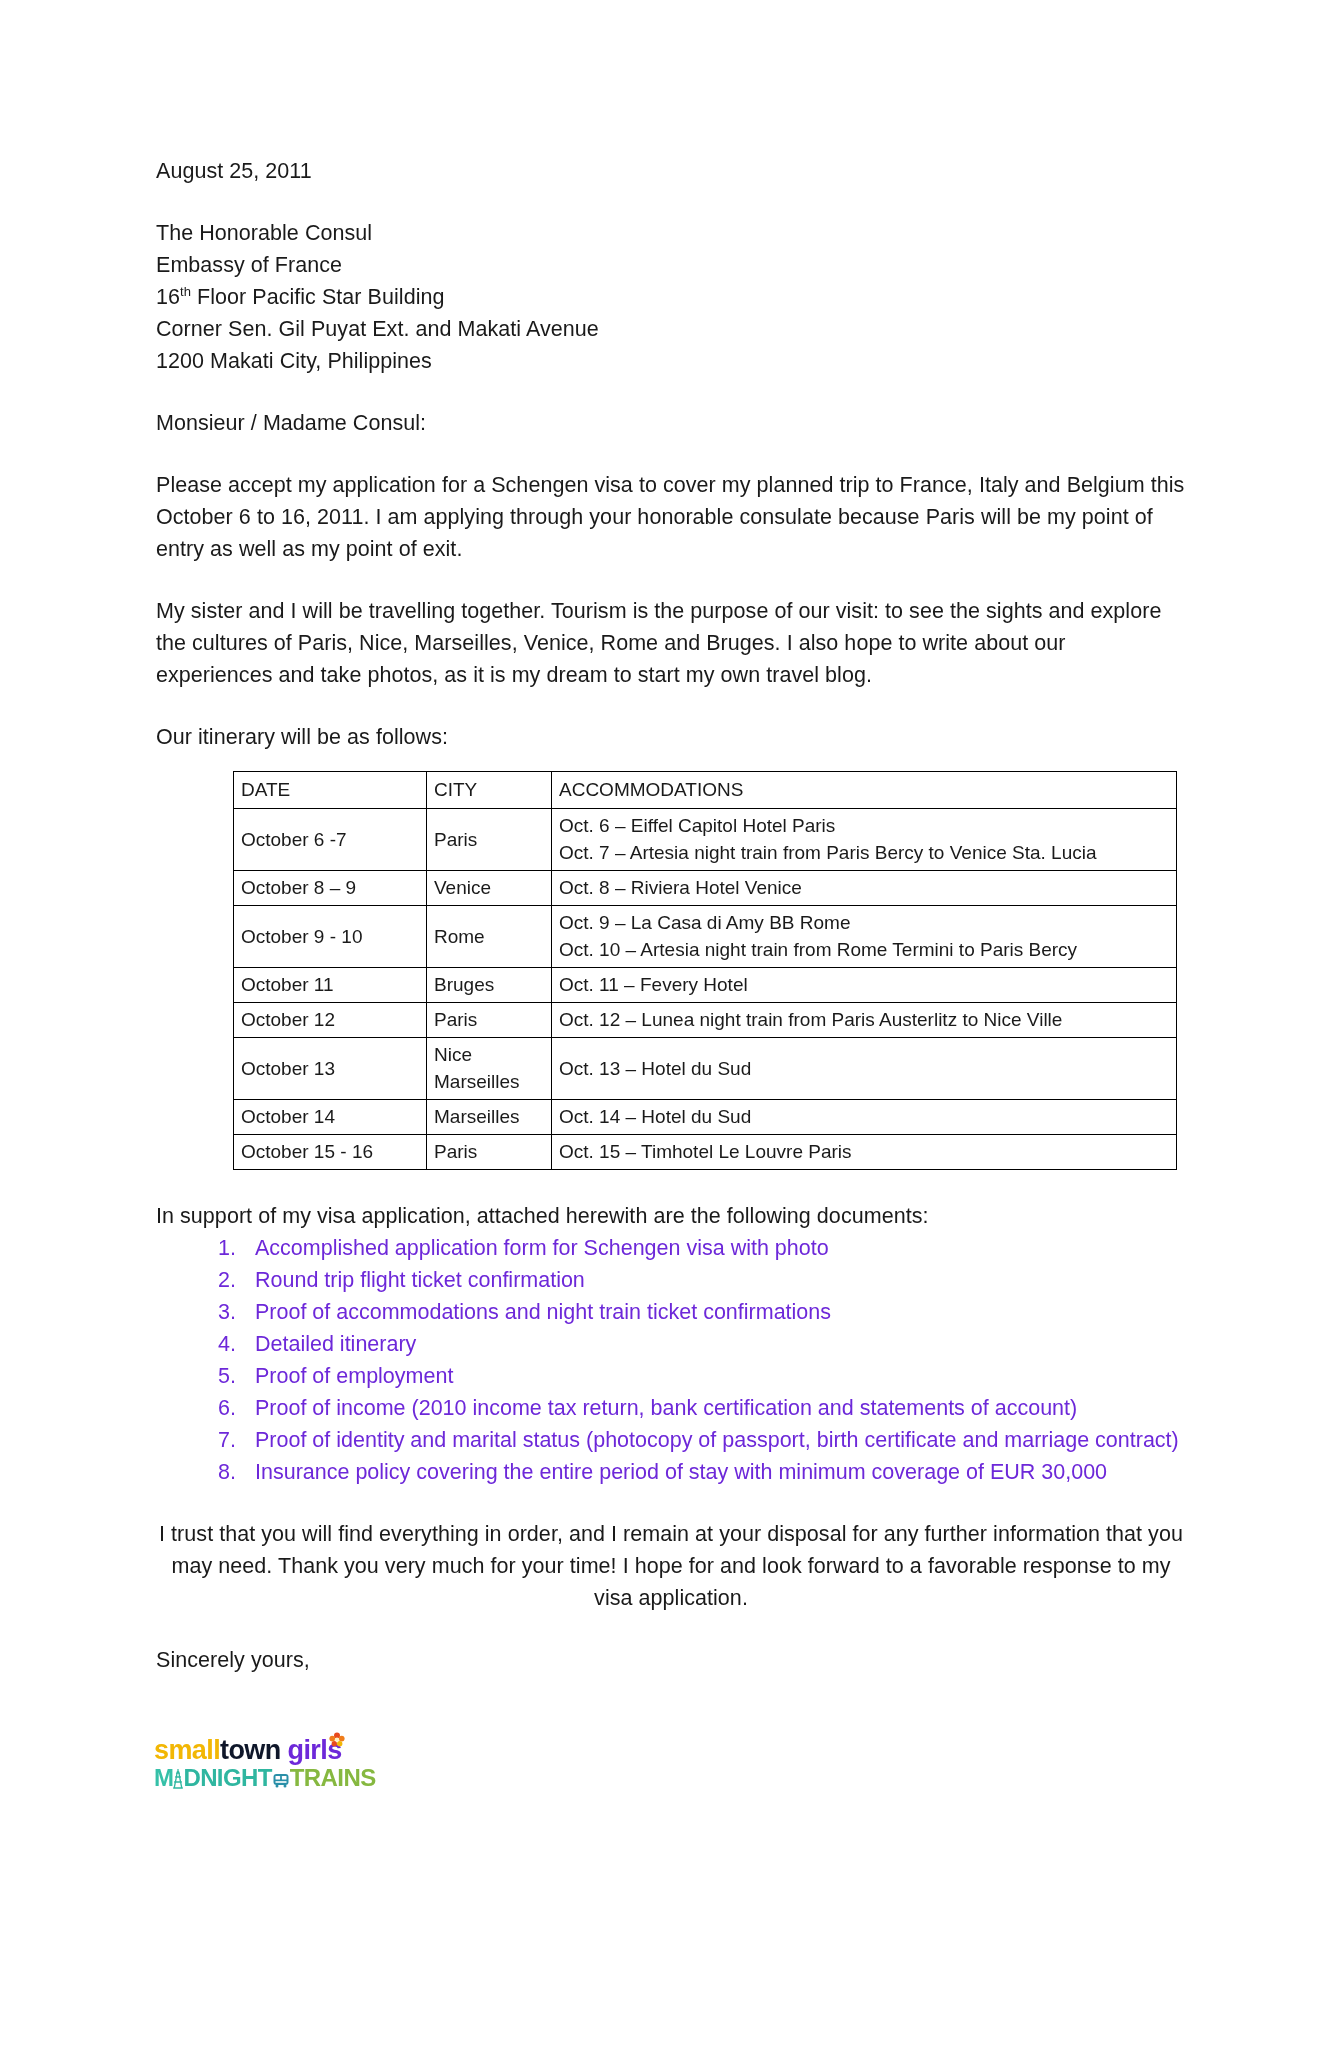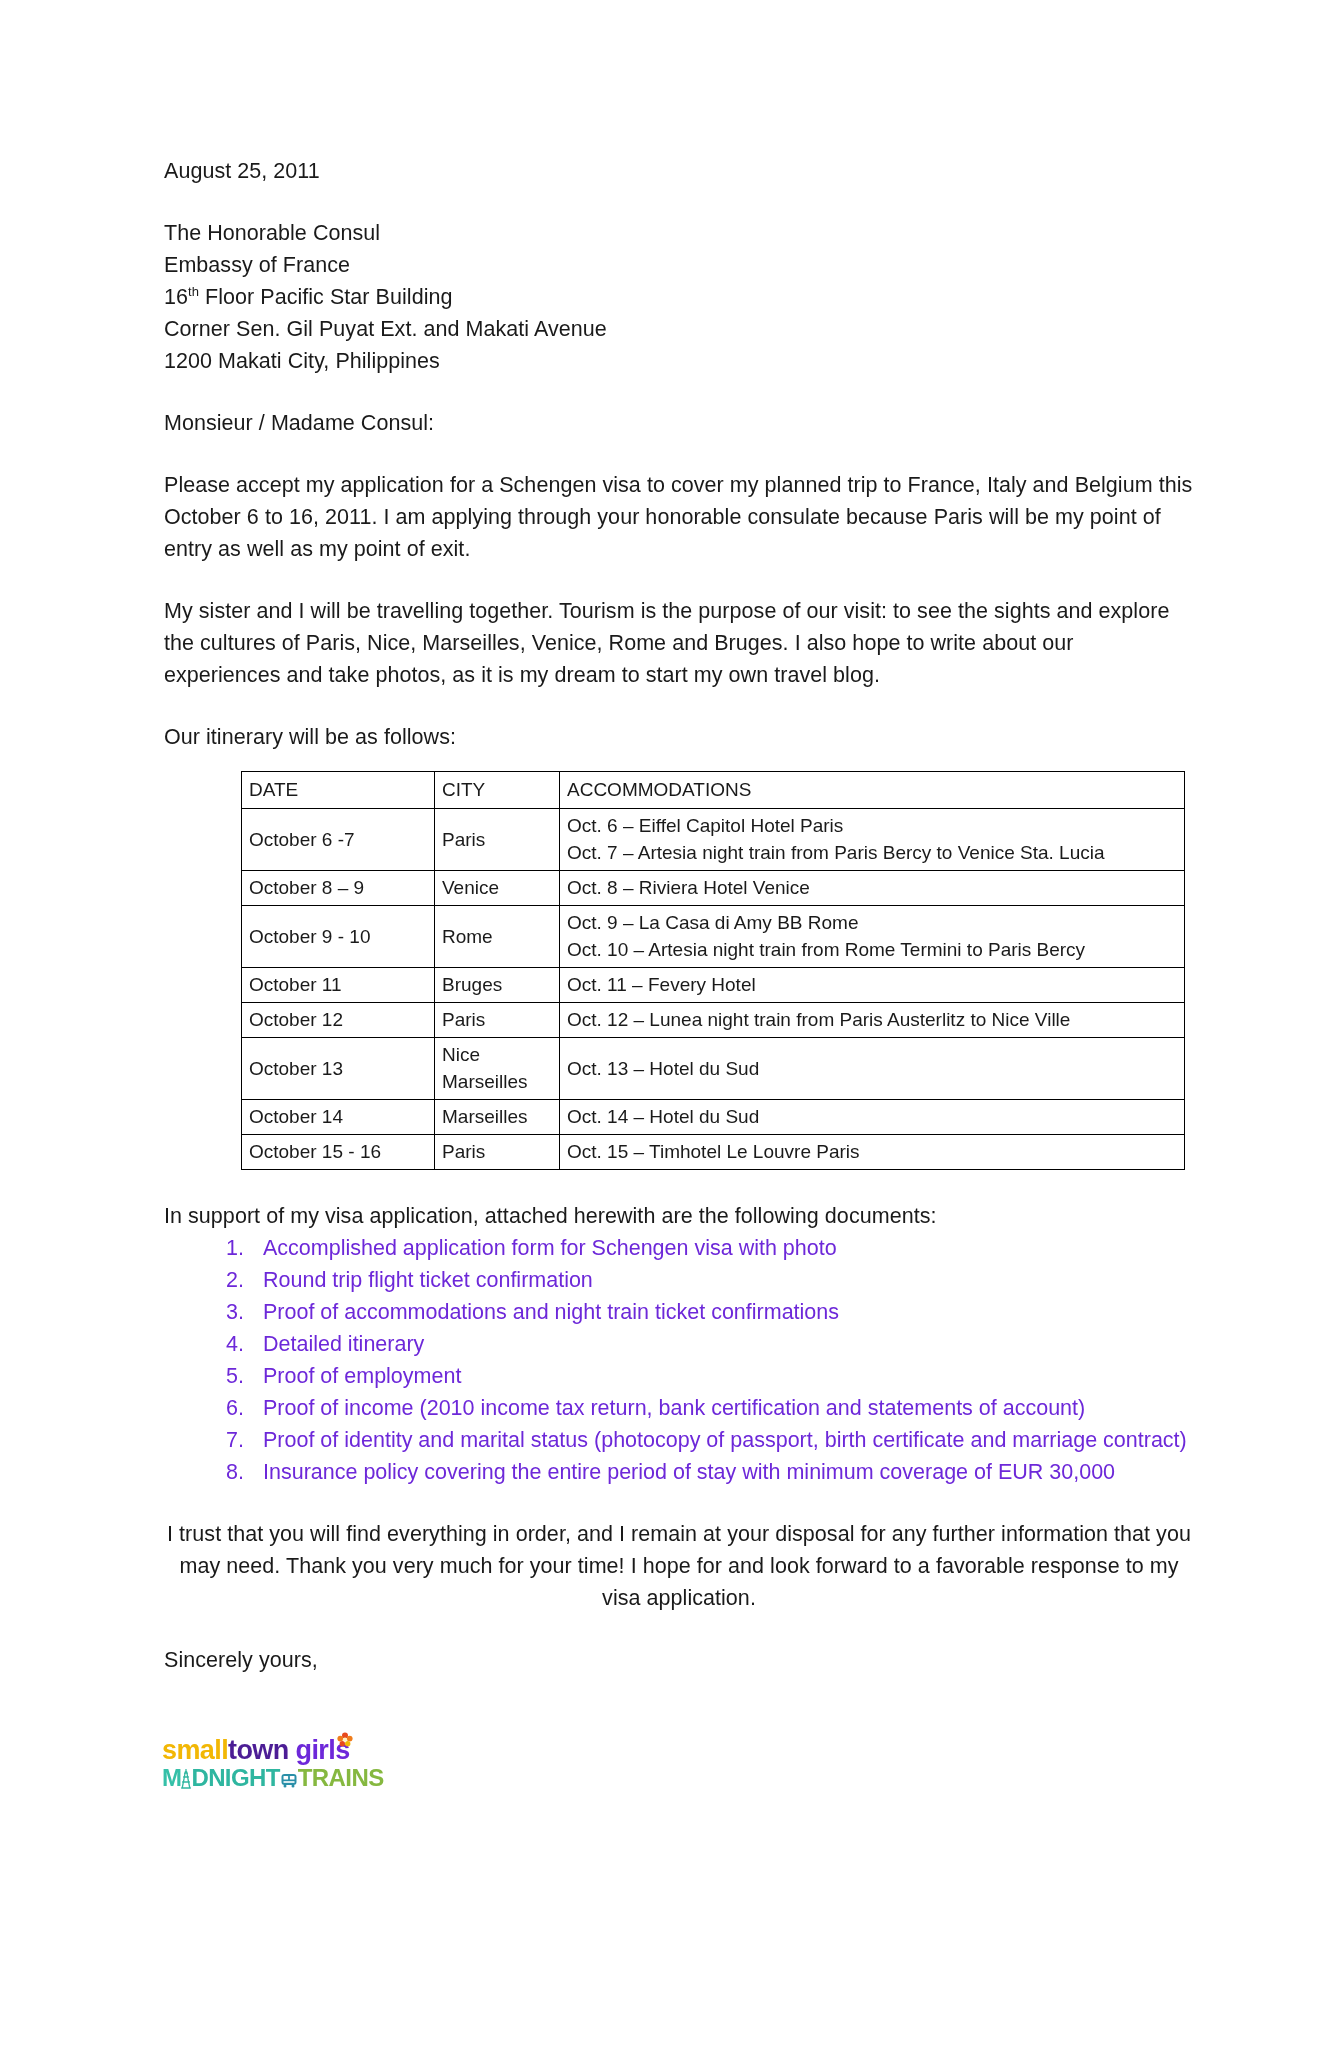--- a/index.html
+++ b/index.html
@@ -10,21 +10,21 @@
   body {
     width: 1339px;
     height: 2048px;
     font-family: "Liberation Sans", sans-serif;
     color: #000000;
     position: relative;
     overflow: hidden;
   }
   .page {
     position: absolute;
-    left: 12px;
+    left: 4px;
     top: 0;
     width: 1128px;
     height: 2048px;
     background: #ffffff;
   }
   .content {
     position: absolute;
     left: 152px;
     top: 155px;
     width: 1030px;
@@ -117,21 +117,21 @@
   .logo-row2 {
     font-size: 24px;
     font-weight: bold;
     line-height: 25px;
     letter-spacing: -0.6px;
     white-space: nowrap;
     position: relative;
     top: 1px;
   }
   .lg-small  { color: #f2b705; }
-  .lg-town   { color: #4c1d95; }
+  .lg-town   { color: #0f172a; }
   .lg-girls  { color: #6d28d9; }
   .lg-mid1   { color: #35c0a8; }
   .lg-night  { color: #2fb6a0; }
   .lg-trains { color: #86b840; }
   .flower {
     position: absolute;
     top: -11px;
     left: 175px;
     width: 15px;
     height: 15px;

